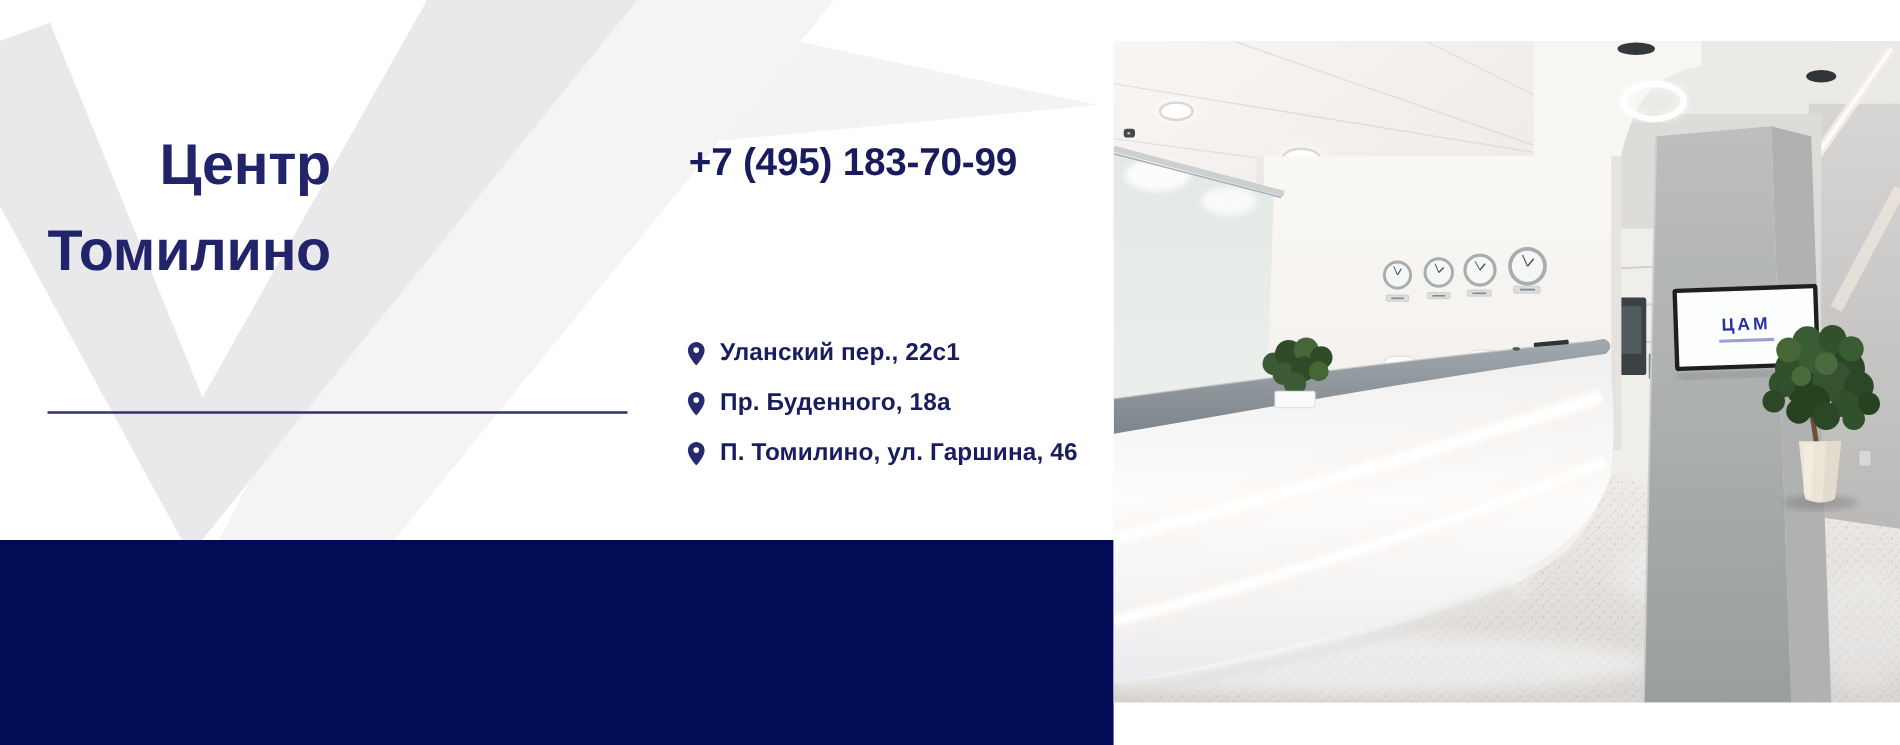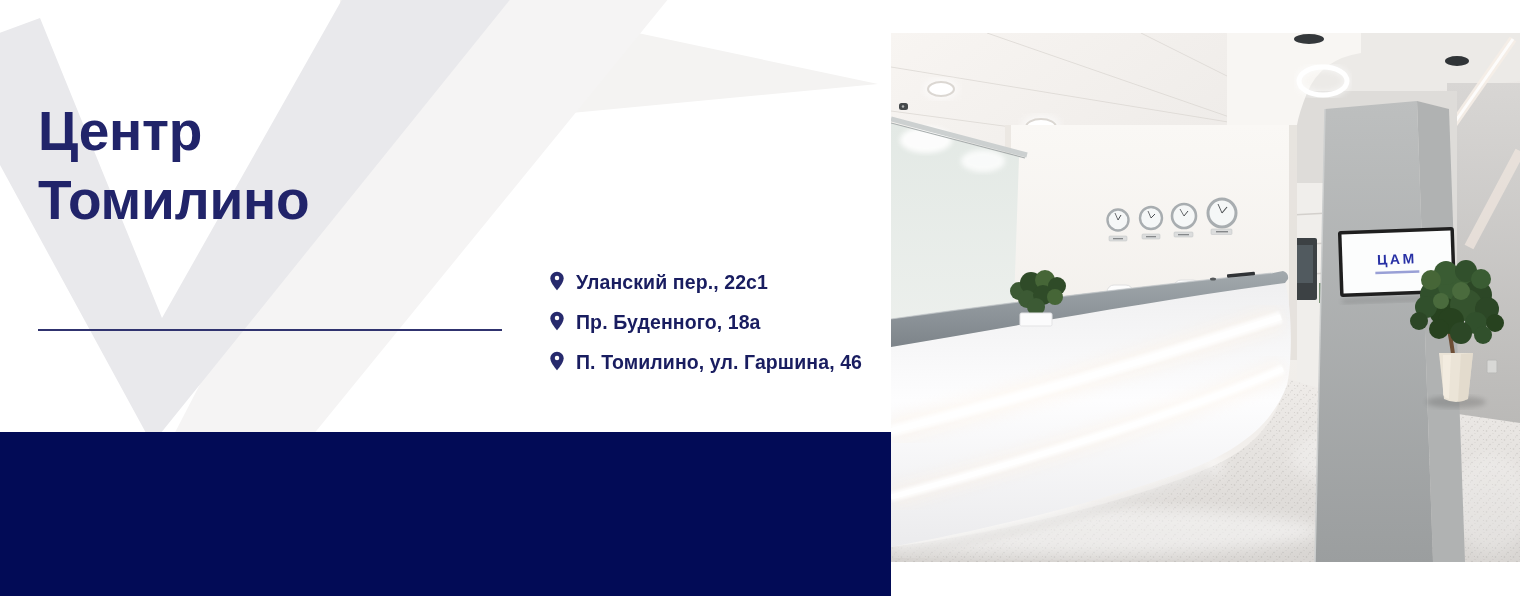--- a/index.html
+++ b/index.html
@@ -8,28 +8,28 @@
     overflow:hidden;font-family:"Liberation Sans",sans-serif;
   }
   
   .info-panel{position:absolute;left:0;top:0;width:891px;height:596px;background:#ffffff;overflow:hidden;}
   .wm{position:absolute;left:0;top:0;width:891px;height:596px;}
   .wm-light-swoosh{clip-path:polygon(340px -30px,878px 84px,340px 135px);background:#f4f3f2;}
   .wm-light-band{clip-path:polygon(420px -40px,700px -40px,260px 500px,140px 500px);background:#f5f4f4;}
   .wm-check{clip-path:polygon(-60px 55px,40px 18px,162px 318px,370px -50px,550px -50px,152px 444px);background:#e9e9ec;}
   .clinic-title{
     position:absolute;left:38px;top:97px;margin:0;
-    font-size:55px;line-height:69px;font-weight:700;color:#21246a;letter-spacing:-0.2px;
+    font-size:46px;line-height:69px;font-weight:700;color:#21246a;letter-spacing:-0.2px;text-align:right;
   }
   .clinic-title span{display:block;}
   .title-divider{position:absolute;left:38px;top:329px;width:464px;height:0;border-top:2px solid #30336f;}
   .clinic-tagline{position:absolute;left:38px;top:344px;font-size:29px;font-weight:400;color:#21246a;letter-spacing:0.3px;}
   .phone-number{position:absolute;left:551px;top:112px;font-size:31px;font-weight:700;color:#181c5e;letter-spacing:-0.2px;}
   .address-list{position:absolute;left:549px;top:271px;}
-  .address-item{display:flex;align-items:flex-start;margin-bottom:17px;}
+  .address-item{display:flex;align-items:center;margin-bottom:17px;}
   .pin{width:16px;height:20px;flex:0 0 16px;margin-right:11px;}
   .address-label{font-size:19.5px;font-weight:700;color:#191d60;letter-spacing:0.1px;white-space:nowrap;}
   .bottom-bar{position:absolute;left:0;top:432px;width:891px;height:164px;background:#020b56;}
   
   .photo{position:absolute;left:891px;top:33px;width:629px;height:529px;background:#f0ede9;}
   .photo svg{display:block;}
 </style>
 </head>
 <body>
 
@@ -40,20 +40,21 @@
     <div class="wm wm-light-band"></div>
     <div class="wm wm-check"></div>
 
     <h1 class="clinic-title">
         <span>Центр</span>
         <span>Томилино</span>
       </h1>
 
     <div class="title-divider"></div>
 
+    <div class="phone-number">+7 (495) 183-70-99</div>
 
     <div class="address-list">
       <div class="address-item">
         <svg class="pin" viewBox="0 0 24 30">
           <path d="M12 1C6.5 1 2 5.5 2 11c0 7.4 10 18 10 18s10-10.6 10-18C22 5.5 17.5 1 12 1z" fill="#272a6d"></path>
           <circle cx="12" cy="10.6" r="3.4" fill="#ffffff"></circle>
         </svg>
         <span class="address-label">Уланский пер., 22с1</span>
       </div>
       <div class="address-item">

